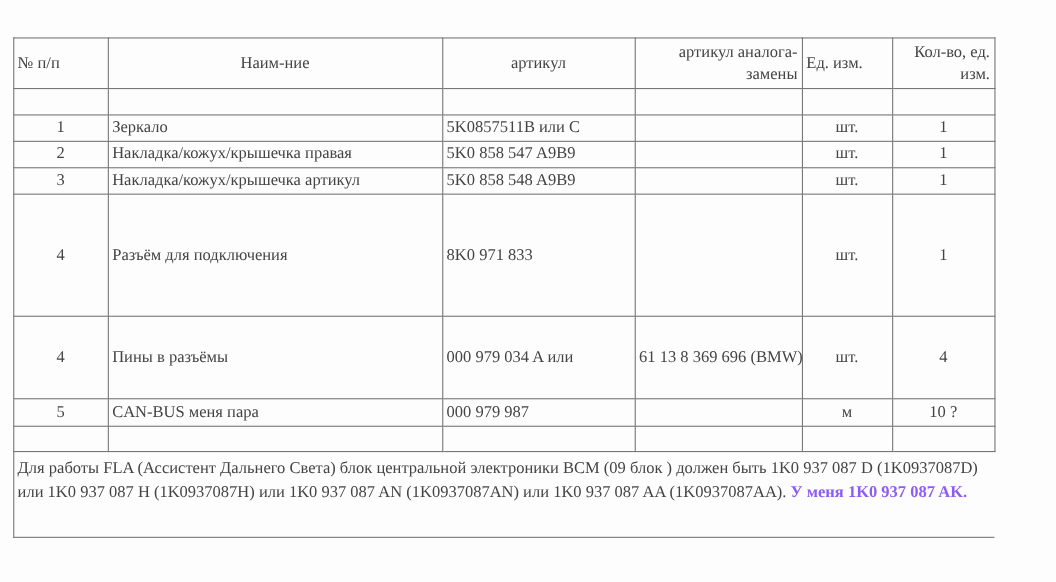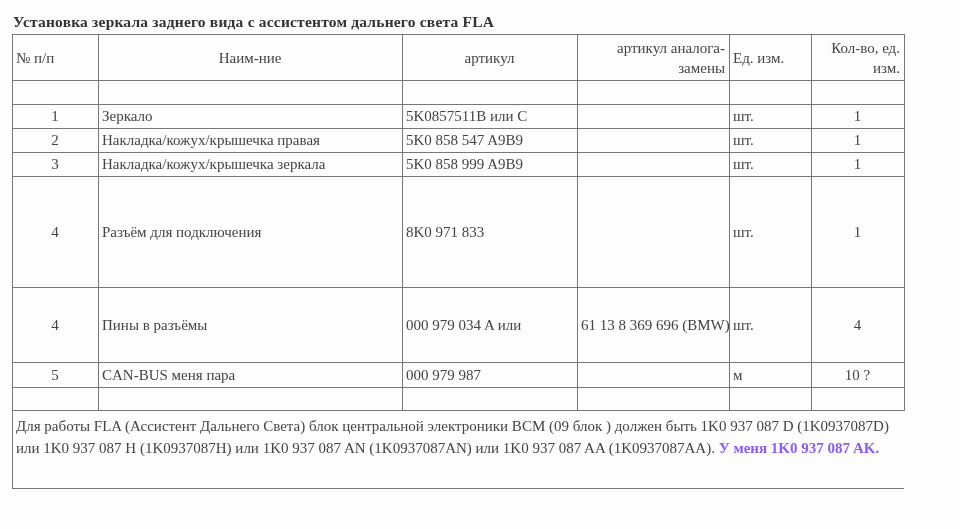--- a/index.html
+++ b/index.html
@@ -65,21 +65,21 @@
 
     tr.blank { height: 24px; }
     tr.r24 { height: 24px; }
     tr.r-conn { height: 111px; }
     tr.r-pins { height: 75px; }
     tr.r25 { height: 25px; }
     tr.blank2 { height: 23px; }
 
     td.num { text-align: center; }
     td.qty { text-align: center; }
-    td.unit { text-align: left; }
+    td.unit { text-align: center; }
 
     .note {
       position: absolute;
       left: 12px;
       top: 410px;
       width: 892px;
       height: 79px;
       border-left: 1.3px solid #777;
       border-bottom: 1.3px solid #777;
       box-sizing: border-box;
@@ -88,21 +88,20 @@
       line-height: 22px;
       color: #444;
     }
     .note .bold { font-weight: bold; color: #8b5cf6; }
   </style>
 </head>
 <body>
 
 <div class="page">
 
-  <div class="doc-title">Установка зеркала заднего вида с ассистентом дальнего света FLA</div>
 
   <table class="parts">
     <colgroup>
       <col class="c1">
         <col class="c2">
         <col class="c3">
         <col class="c4">
         <col class="c5">
         <col class="c6">
     </colgroup>
@@ -134,22 +133,22 @@
     <tr class="r24">
       <td class="num">2</td>
       <td>Накладка/кожух/крышечка правая</td>
       <td>5K0 858 547 A9B9</td>
       <td></td>
       <td class="unit">шт.</td>
       <td class="qty">1</td>
     </tr>
     <tr class="r24">
       <td class="num">3</td>
-      <td>Накладка/кожух/крышечка зеркала</td>
-      <td>5K0 858 999 A9B9</td>
+      <td>Накладка/кожух/крышечка артикул</td>
+      <td>5K0 858 548 A9B9</td>
       <td></td>
       <td class="unit">шт.</td>
       <td class="qty">1</td>
     </tr>
     <tr class="r-conn">
       <td class="num">4</td>
       <td>Разъём для подключения</td>
       <td>8K0 971 833</td>
       <td></td>
       <td class="unit">шт.</td>

